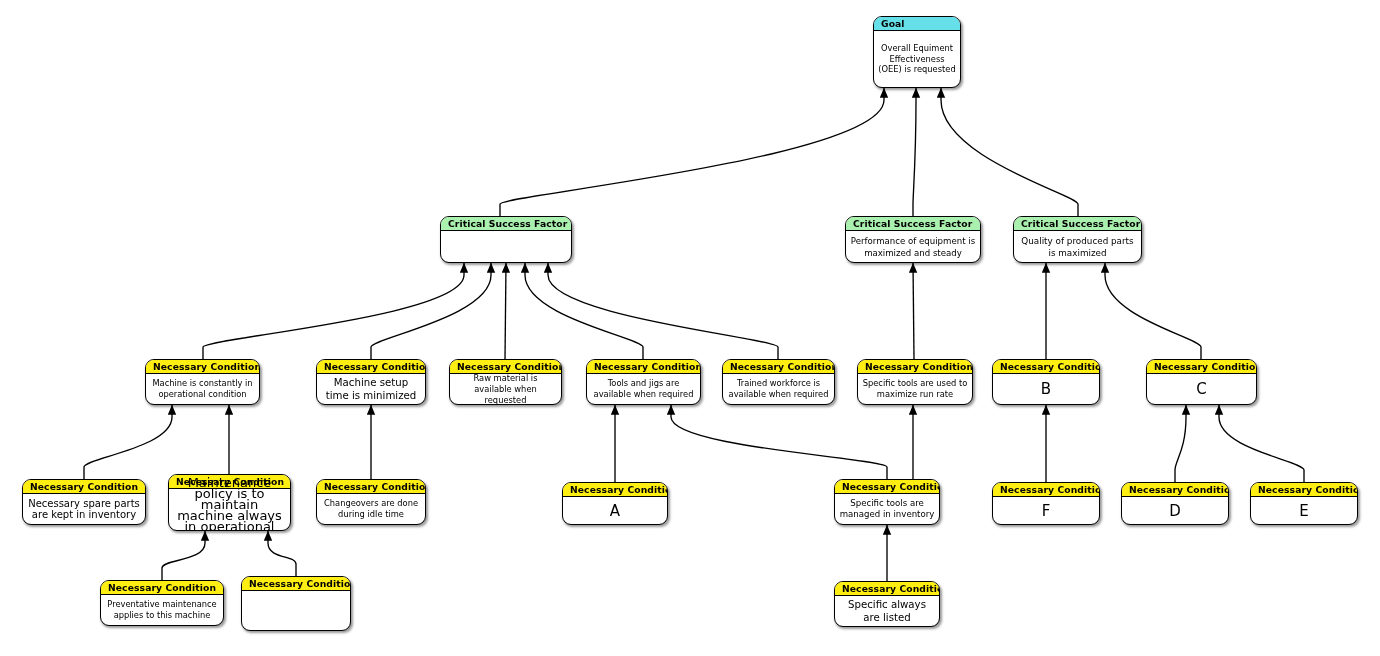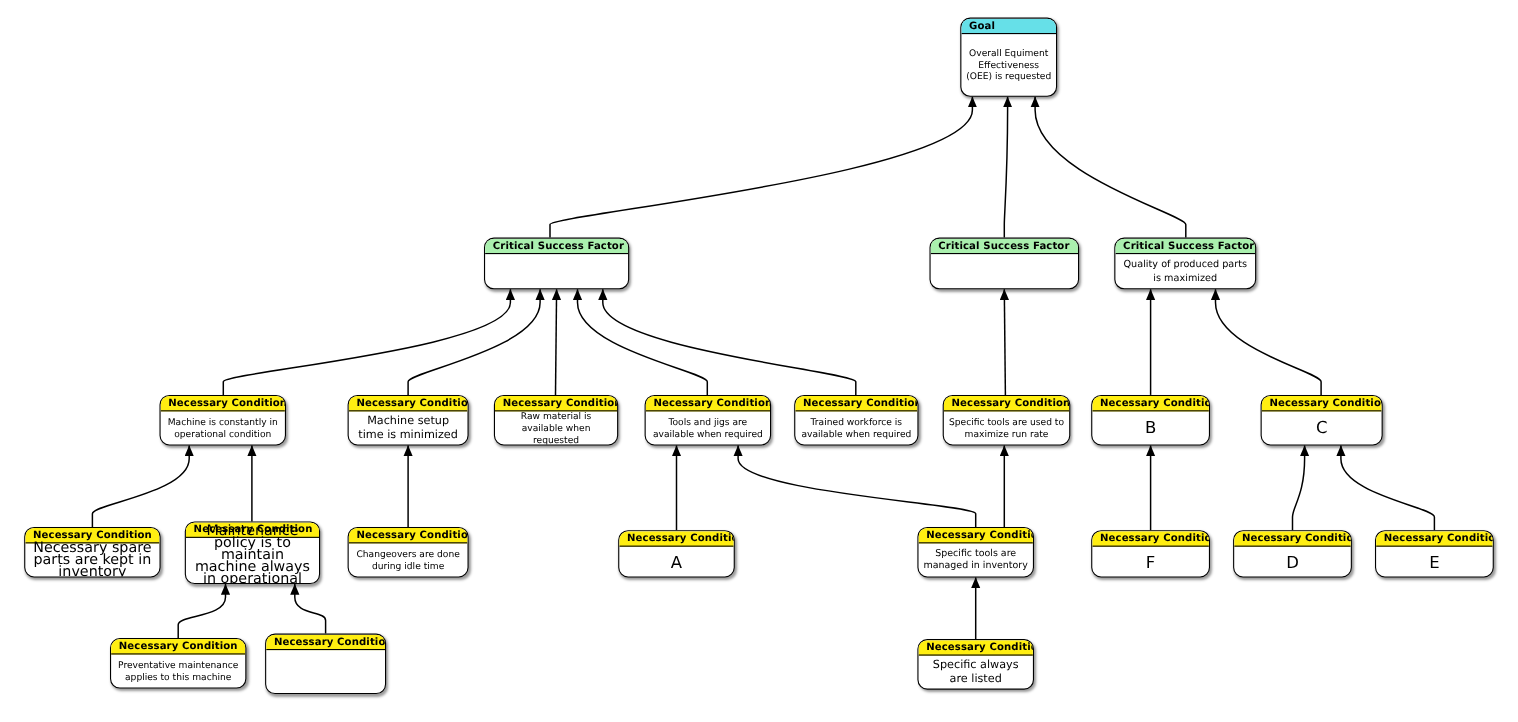--- a/index.html
+++ b/index.html
@@ -56,20 +56,21 @@
   <div id="nodes-layer">
       <div class="node t-goal" style="left: 873px; top: 16px; width: 88px; height: 72px;">
         <div class="hdr">Goal</div>
         <div class="body" style="height: 56px; font-size: 8.3px; line-height: 10.5px;">Overall Equiment Effectiveness (OEE) is requested</div>
       </div>
       <div class="node t-csf" style="left: 440px; top: 216px; width: 132px; height: 47px;">
         <div class="hdr">Critical Success Factor</div>
       </div>
       <div class="node t-csf" style="left: 845px; top: 216px; width: 136px; height: 47px;">
         <div class="hdr">Critical Success Factor</div>
+        <div class="body" style="height: 31px; font-size: 8.6px; line-height: 12px;">Performance of equipment is maximized and steady</div>
       </div>
       <div class="node t-csf" style="left: 1013px; top: 216px; width: 129px; height: 47px;">
         <div class="hdr">Critical Success Factor</div>
         <div class="body" style="height: 31px; font-size: 8.8px; line-height: 12px;">Quality of produced parts is maximized</div>
       </div>
       <div class="node t-nc" style="left: 145px; top: 359px; width: 115px; height: 46px;">
         <div class="hdr">Necessary Condition</div>
         <div class="body" style="height: 30px; font-size: 8.3px; line-height: 11px;">Machine is constantly in operational condition</div>
       </div>
       <div class="node t-nc" style="left: 316px; top: 359px; width: 110px; height: 46px;">
@@ -95,21 +96,21 @@
       <div class="node t-nc" style="left: 992px; top: 359px; width: 108px; height: 46px;">
         <div class="hdr">Necessary Condition</div>
         <div class="body" style="height: 30px; font-size: 15px; line-height: 18px;">B</div>
       </div>
       <div class="node t-nc" style="left: 1146px; top: 359px; width: 111px; height: 46px;">
         <div class="hdr">Necessary Condition</div>
         <div class="body" style="height: 30px; font-size: 15px; line-height: 18px;">C</div>
       </div>
       <div class="node t-nc" style="left: 22px; top: 479px; width: 124px; height: 46px;">
         <div class="hdr">Necessary Condition</div>
-        <div class="body" style="height: 30px; font-size: 13px; line-height: 11px;">Necessary spare parts are kept in inventory</div>
+        <div class="body" style="height: 30px; font-size: 10px; line-height: 11px;">Necessary spare parts are kept in inventory</div>
       </div>
       <div class="node t-nc" style="left: 168px; top: 474px; width: 123px; height: 57px;">
         <div class="hdr">Necessary Condition</div>
         <div class="body" style="height: 41px; font-size: 13px; line-height: 11px;">Maintenance policy is to maintain machine always in operational condition</div>
       </div>
       <div class="node t-nc" style="left: 316px; top: 479px; width: 110px; height: 46px;">
         <div class="hdr">Necessary Condition</div>
         <div class="body" style="height: 30px; font-size: 8.3px; line-height: 11px;">Changeovers are done during idle time</div>
       </div>
       <div class="node t-nc" style="left: 562px; top: 482px; width: 106px; height: 43px;">

